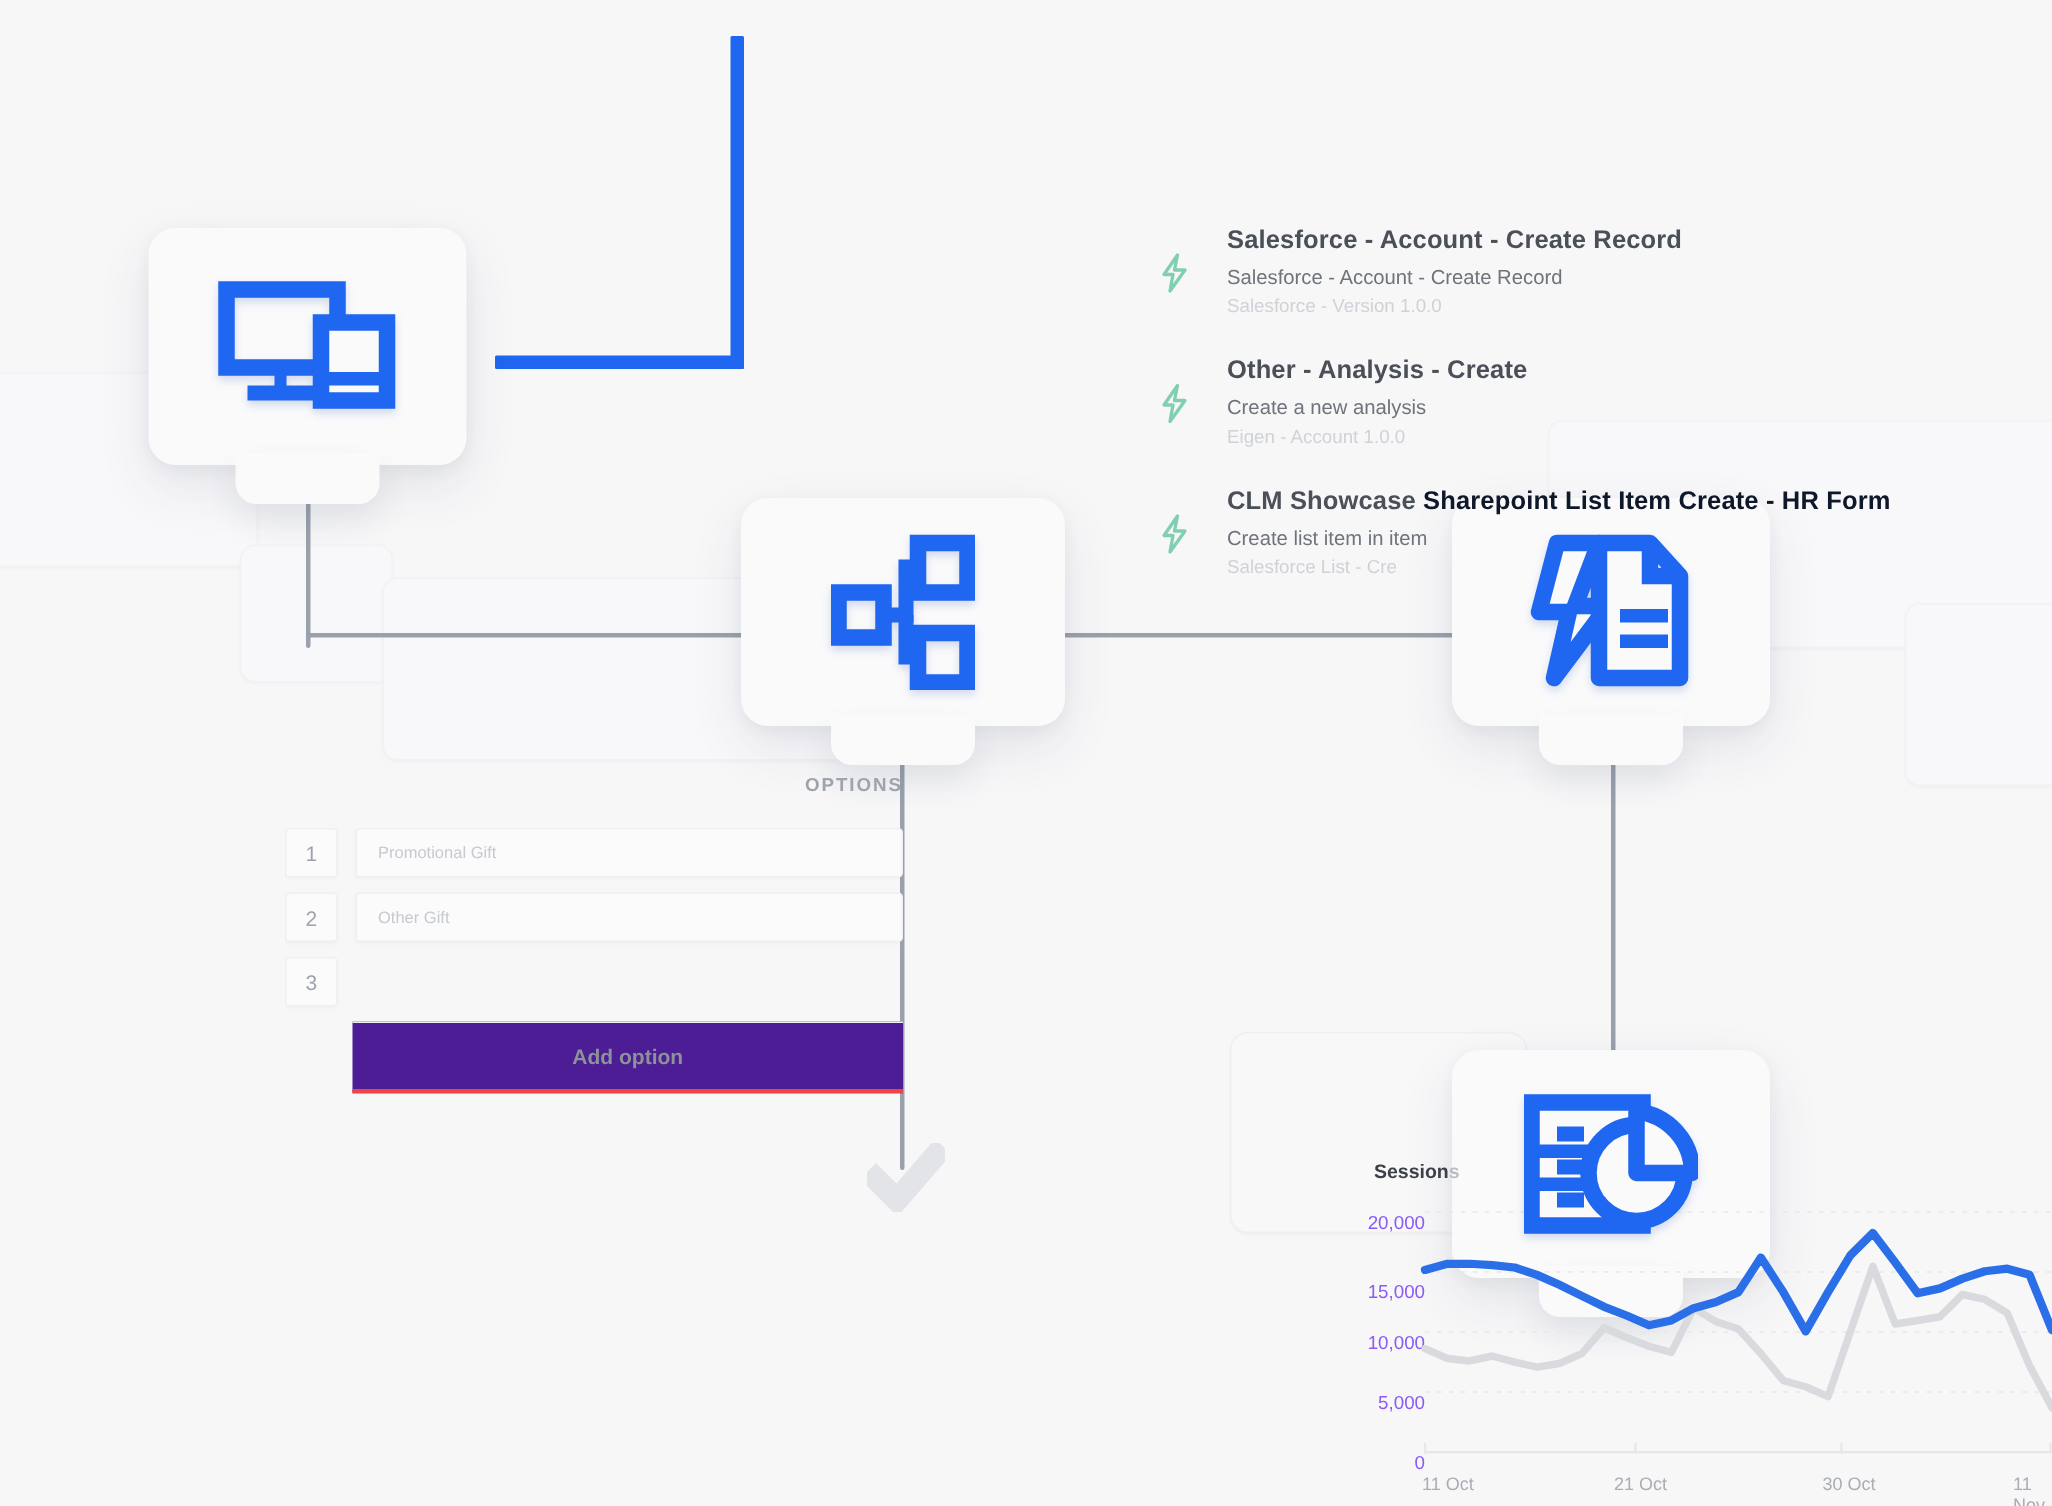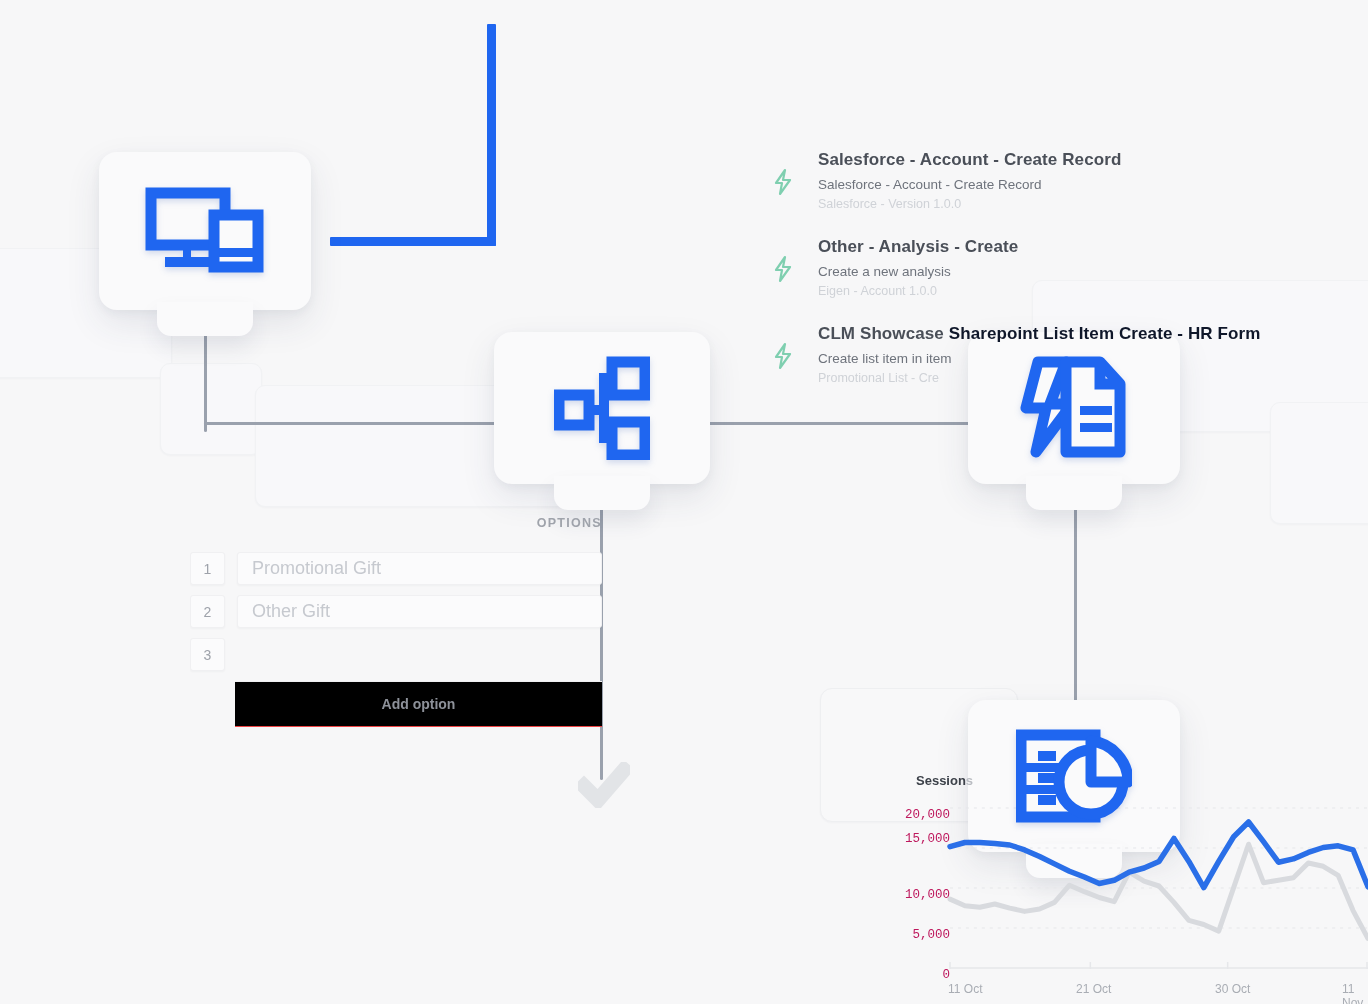--- a/index.html
+++ b/index.html
@@ -71,39 +71,39 @@
   .opt-row{display:flex;align-items:stretch;margin-bottom:10px;height:33px;}
   .opt-num{
     width:33px;min-width:33px;background:#fbfbfc;border:1px solid #f0f0f2;
     border-radius:3px;display:flex;align-items:center;justify-content:center;
     font-size:14px;color:#9ea2aa;margin-right:12px;
     box-shadow:0 1px 2px rgba(60,66,87,.04);
   }
   .opt-input{
     flex:1;background:#fbfbfc;border:1px solid #f0f0f2;border-radius:3px;
     display:flex;align-items:center;padding-left:14px;
-    font-size:18px;color:#c6c9cf;
+    font-size:11px;color:#c6c9cf;
     box-shadow:0 1px 2px rgba(60,66,87,.04);
   }
   .add-option{
-    margin-left:45px;height:44px;background:#000000;border-top:1px solid #f0f0f2;
-    border-bottom:1px solid #ef4444;
+    margin-left:45px;height:44px;background:#4c1d95;border-top:1px solid #f0f0f2;
+    border-bottom:3px solid #ef4444;
     display:flex;align-items:center;justify-content:center;
     font-size:14px;font-weight:bold;color:#8d9199;margin-top:9px;
   }
 
   
   .chart-wrap{position:absolute;left:884px;top:760px;width:484px;height:244px;}
   .chart-title{
     position:absolute;left:32px;top:13px;font-size:13px;font-weight:bold;
     color:#3c4149;
   }
   .chart-title .dim{color:#b9bcc2;}
   .y-labels{position:absolute;left:0;top:0;width:66px;height:220px;}
-  .y-lab{position:absolute;right:0;font-size:12.5px;color:#be185d;text-align:right;font-family:Liberation Mono, monospace;}
+  .y-lab{position:absolute;right:0;font-size:12.5px;color:#8b5cf6;text-align:right;}
   .x-labels{position:absolute;left:66px;right:0;bottom:2px;height:20px;}
   .x-lab{position:absolute;font-size:12px;color:#a9adb4;}
   .plot{position:absolute;left:66px;top:44px;right:0;height:165px;}
   .plot svg{width:100%;height:100%;overflow:visible;}
 
   .checkmark{position:absolute;left:578px;top:762px;}
 </style>
 </head>
 <body>
 
@@ -203,21 +203,21 @@
     <div class="action-row">
       <span class="bolt">
         <svg width="22" height="28" viewBox="0 0 22 28" fill="none">
           <path d="M13 2 L4 15 H10 L8 26 L18 12 H11 Z" stroke="#7fcfb0" stroke-width="2.2" stroke-linejoin="round" fill="none"></path>
         </svg>
       </span>
       <p class="act-title">
         <span>CLM Showcase </span><span class="fade">Sharepoint List Item Create - HR Form</span>
       </p>
       <p class="act-sub">Create list item in item</p>
-      <p class="act-meta">Promotional List - Cre</p>
+      <p class="act-meta">Salesforce List - Cre</p>
     </div>
   </div>
 
   <div class="options">
     <p class="options-label">OPTIONS</p>
 
     <div class="opt-row">
       <div class="opt-num">1</div>
       <div class="opt-input">Promotional Gift</div>
     </div>
@@ -237,21 +237,21 @@
       <path d="M6 24 L20 38 L46 8" stroke="#e2e4e7" stroke-width="15" stroke-linecap="square" stroke-linejoin="miter" fill="none"></path>
     </svg>
   </span>
 
   <div class="chart-wrap">
     <div class="chart-title">
       <span>Session</span><span class="dim">s</span>
     </div>
     <div class="y-labels">
       <span class="y-lab" style="top:48px;">20,000</span>
-      <span class="y-lab" style="top:72px;">15,000</span>
+      <span class="y-lab" style="top:94px;">15,000</span>
       <span class="y-lab" style="top:128px;">10,000</span>
       <span class="y-lab" style="top:168px;">5,000</span>
       <span class="y-lab" style="top:208px;">0</span>
     </div>
     <div class="plot">
       <svg viewBox="0 0 420 165" preserveAspectRatio="none">
         <g>
           <line x1="0" y1="4" x2="420" y2="4" stroke="#e6e7ea" stroke-width="1" stroke-dasharray="3 5"></line>
           <line x1="0" y1="44" x2="420" y2="44" stroke="#e6e7ea" stroke-width="1" stroke-dasharray="3 5"></line>
           <line x1="0" y1="84" x2="420" y2="84" stroke="#e6e7ea" stroke-width="1" stroke-dasharray="3 5"></line>

